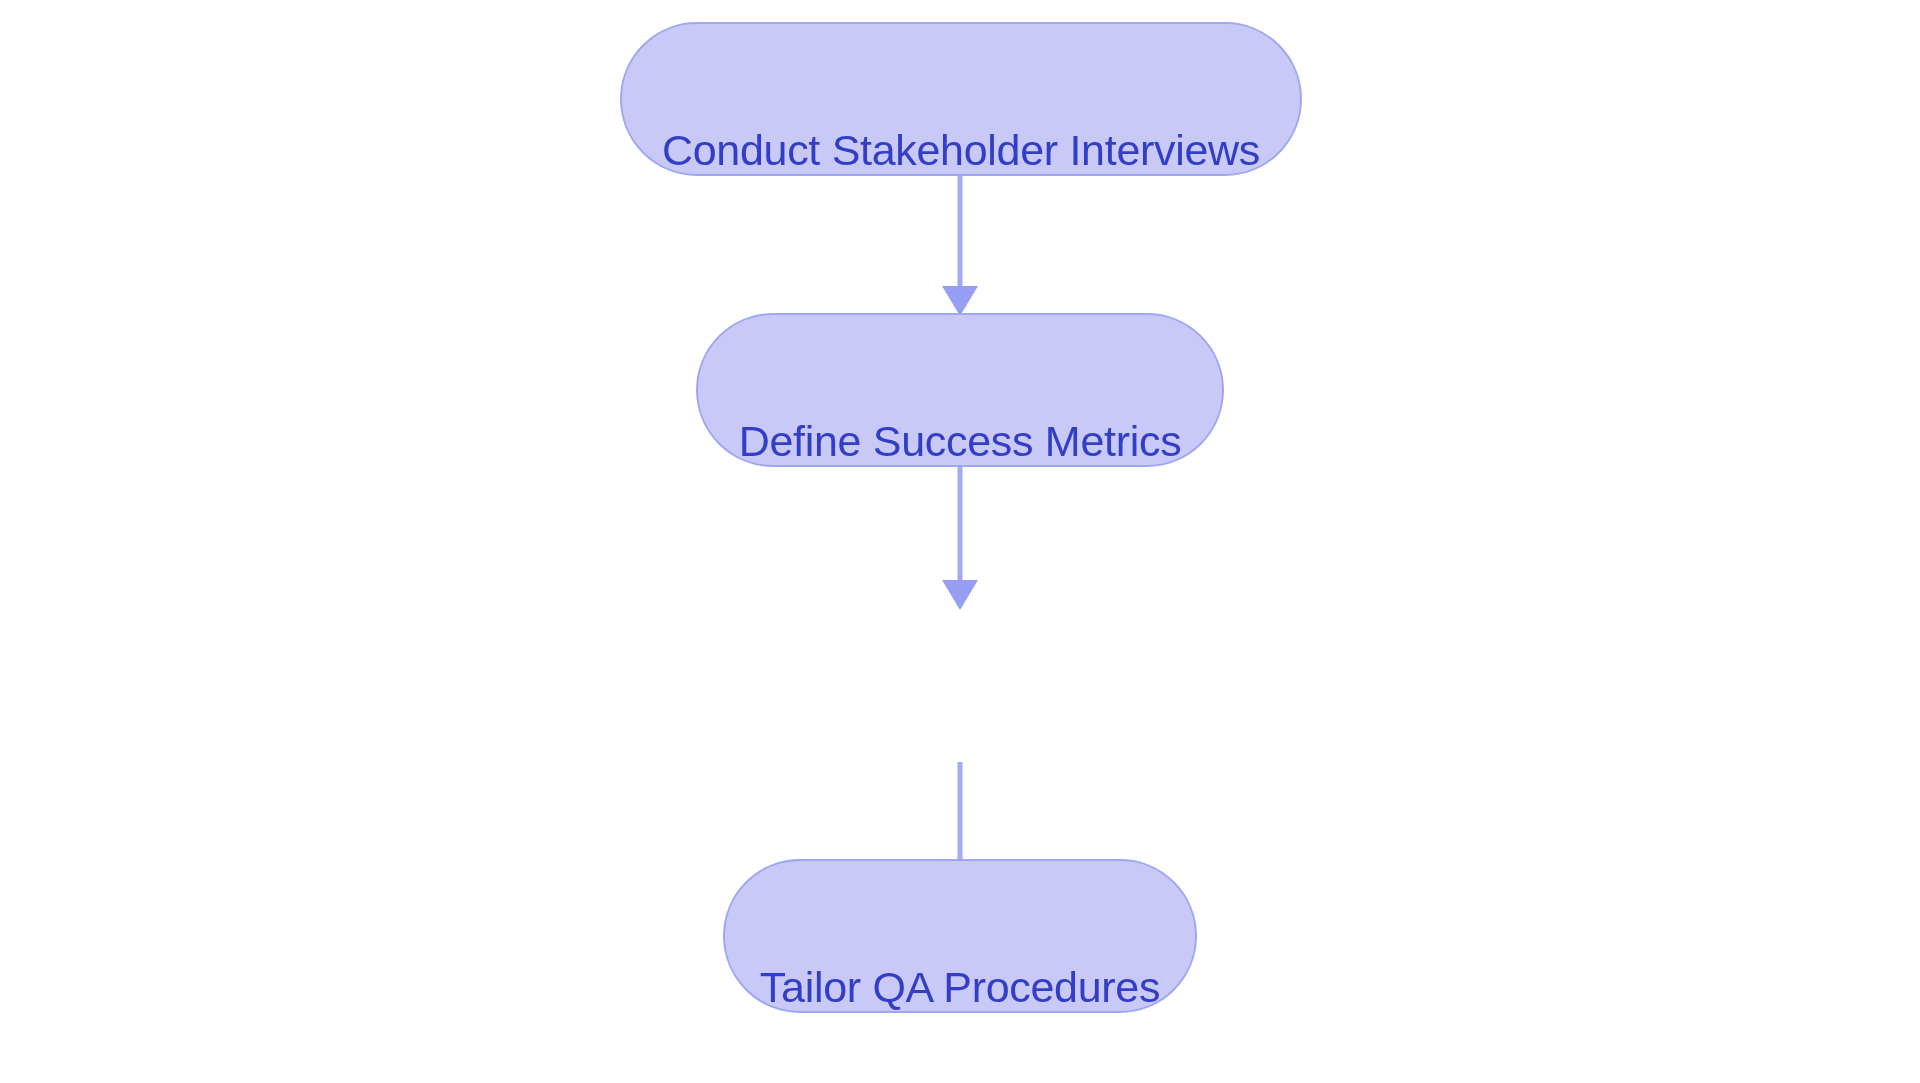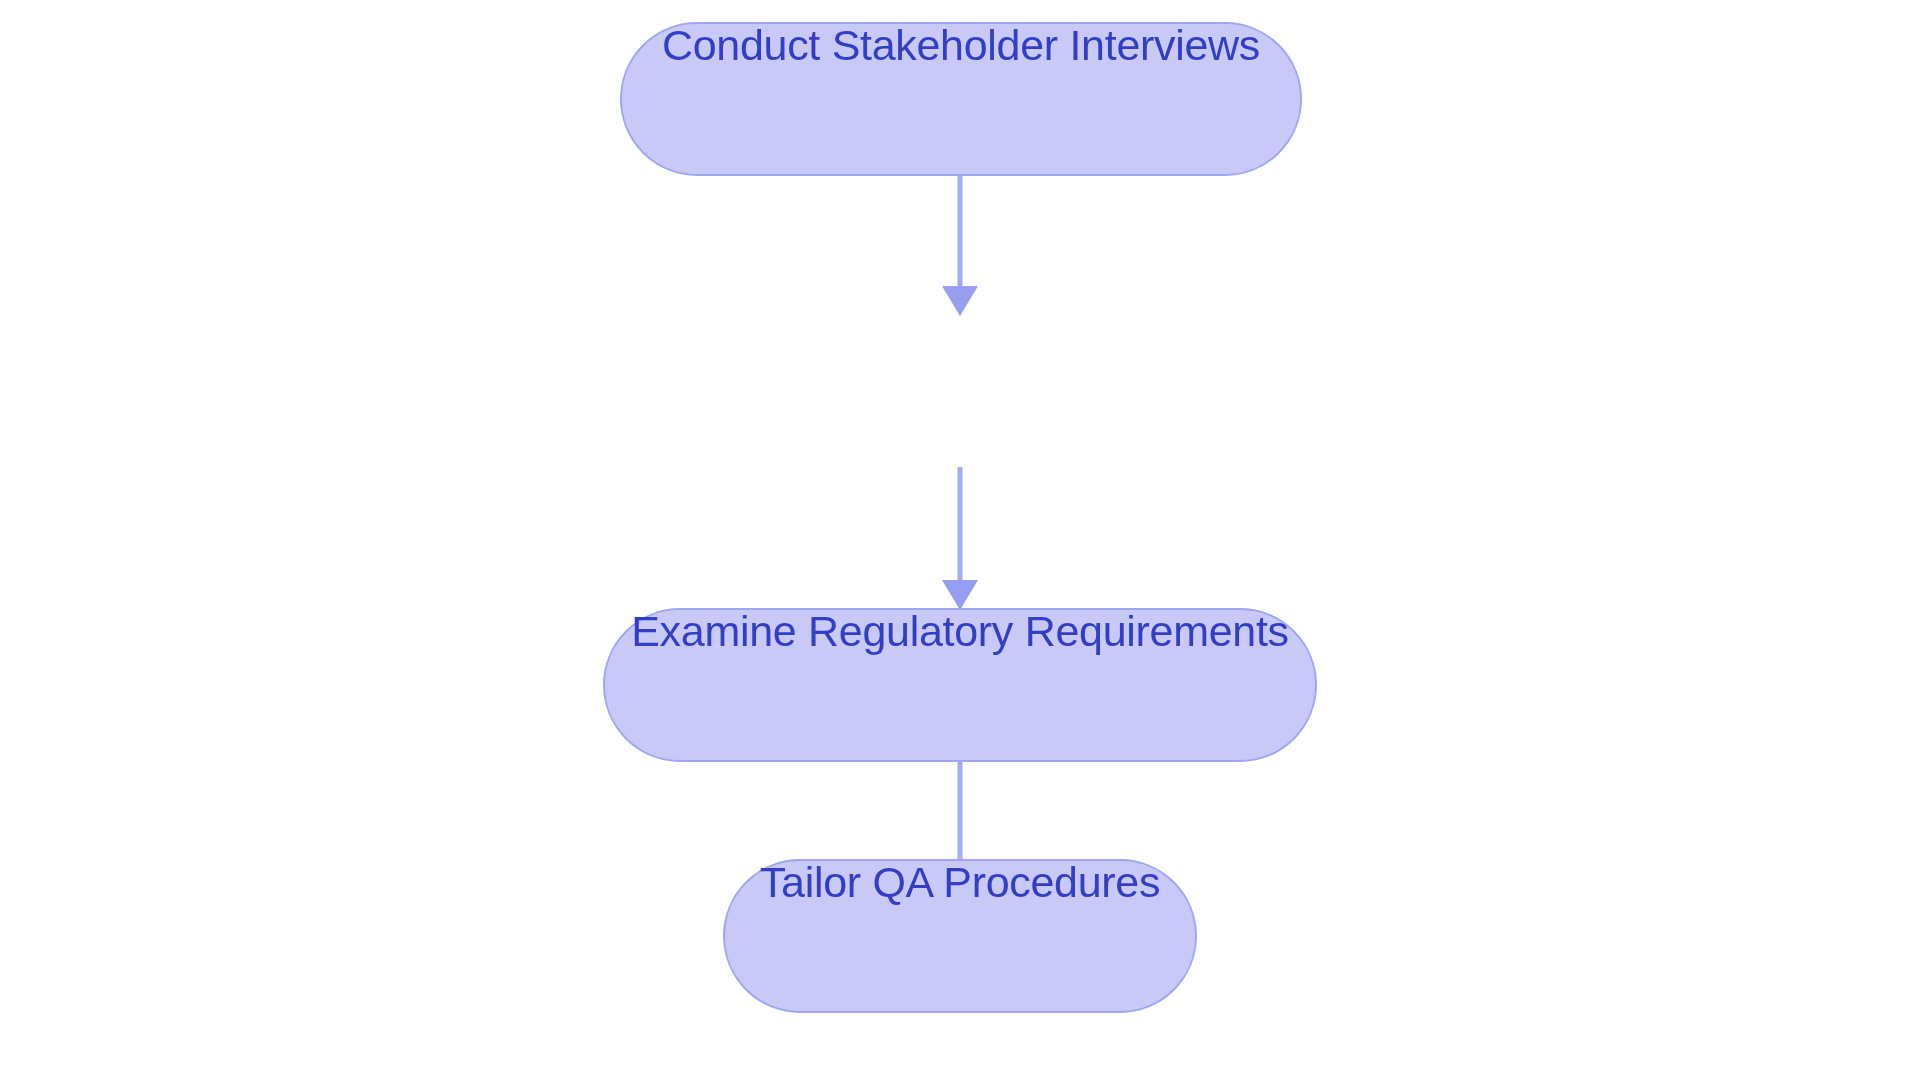--- a/index.html
+++ b/index.html
@@ -16,21 +16,21 @@
     overflow: hidden;
   }
   .node {
     position: absolute;
     height: 154px;
     box-sizing: border-box;
     background: var(--node-fill, #c9c9f7);
     border: 2px solid var(--node-border, #9fa6f2);
     border-radius: 78px;
     display: flex;
-    align-items: flex-start;
+    align-items: flex-end;
     justify-content: center;
     text-align: center;
   }
   .node-label {
     color: var(--node-text, #333ec7);
     font-size: 43px;
     letter-spacing: -0.3px;
     white-space: nowrap;
     line-height: 1;
     padding-bottom: 2px;
@@ -67,29 +67,29 @@
 
   <div class="node node-1">
     <span class="node-label">Conduct Stakeholder Interviews</span>
   </div>
 
   <svg class="arrow arrow-1" viewBox="0 0 40 140" width="40" height="140" aria-hidden="true">
     <line class="arrow-shaft" x1="20" y1="0" x2="20" y2="112"></line>
     <polygon class="arrow-head" points="2,110 38,110 20,140"></polygon>
   </svg>
 
+  <div class="node node-2">
+    <span class="node-label">Define Success Metrics</span>
+  </div>
 
   <svg class="arrow arrow-2" viewBox="0 0 40 143" width="40" height="143" aria-hidden="true">
     <line class="arrow-shaft" x1="20" y1="0" x2="20" y2="115"></line>
     <polygon class="arrow-head" points="2,113 38,113 20,143"></polygon>
   </svg>
 
-  <div class="node node-3">
-    <span class="node-label">Examine Regulatory Requirements</span>
-  </div>
 
   <svg class="arrow arrow-3" viewBox="0 0 40 141" width="40" height="141" aria-hidden="true">
     <line class="arrow-shaft" x1="20" y1="0" x2="20" y2="113"></line>
     <polygon class="arrow-head" points="2,111 38,111 20,141"></polygon>
   </svg>
 
   <div class="node node-4">
     <span class="node-label">Tailor QA Procedures</span>
   </div>
 

